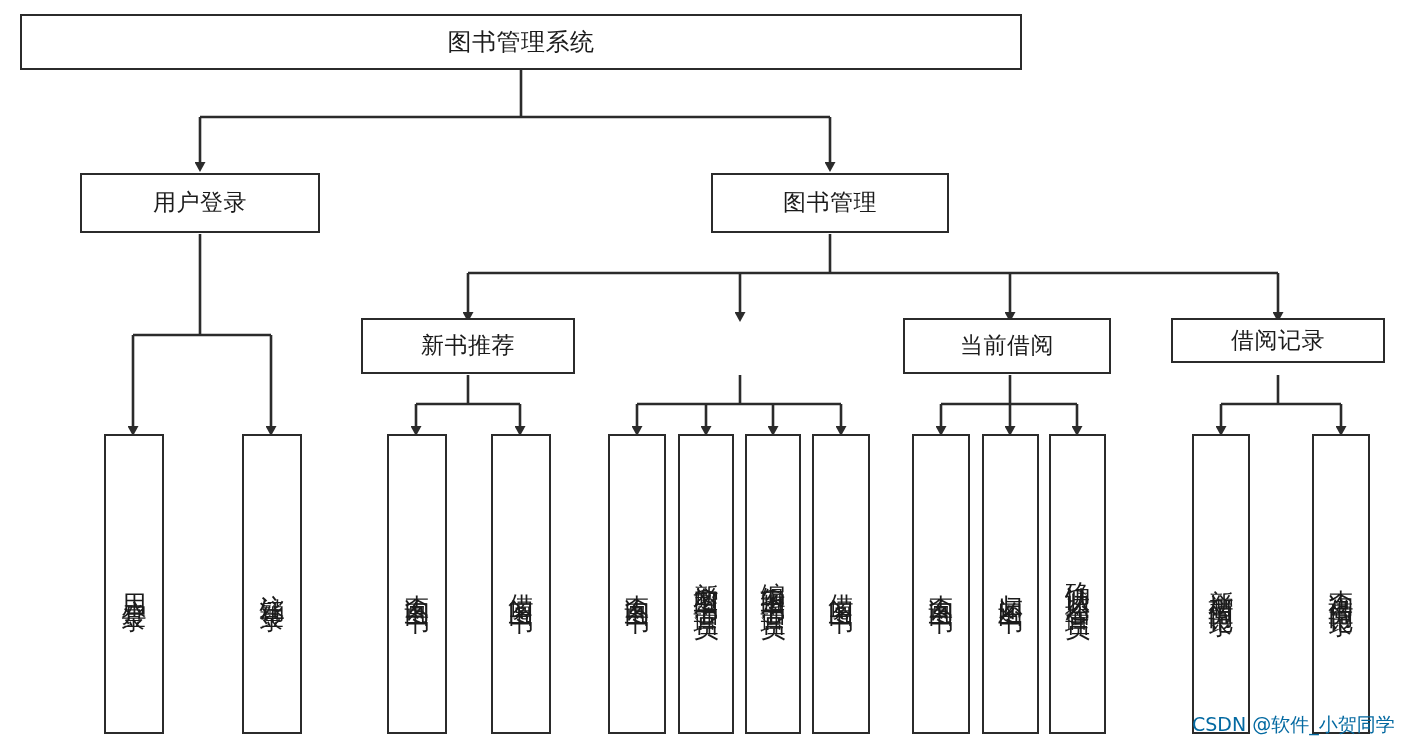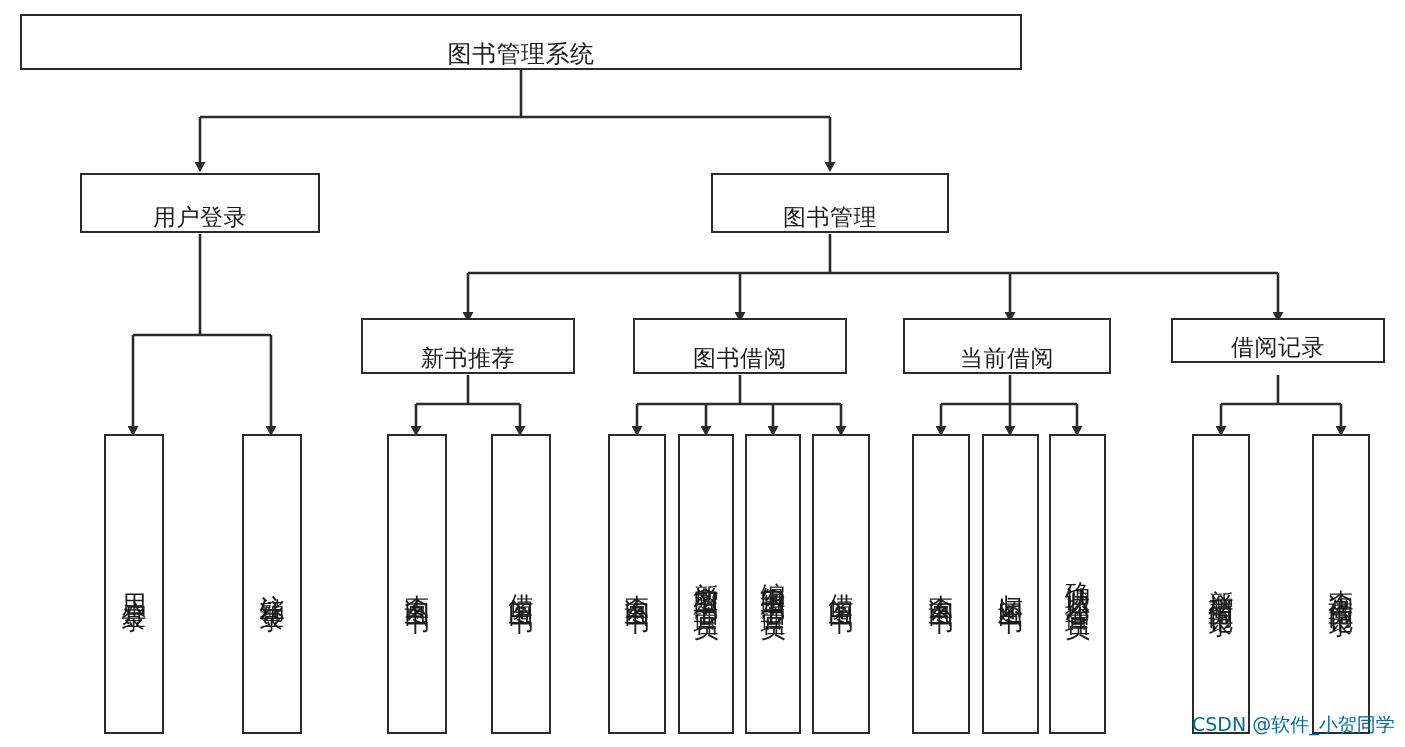--- a/index.html
+++ b/index.html
@@ -25,21 +25,21 @@
     width: 1405px;
     height: 747px;
     pointer-events: none;
   }
   .node {
     position: absolute;
     box-sizing: border-box;
     background: #ffffff;
     border: 2px solid #2b2b2b;
     display: flex;
-    align-items: flex-end;
+    align-items: center;
     justify-content: center;
     text-align: center;
   }
   .node-label {
     color: #1b1b1b;
     line-height: 1.18;
     letter-spacing: 0.5px;
     white-space: pre-line;
   }
   .node.horiz .node-label {
@@ -136,23 +136,20 @@
   </div>
 
   <div class="node horiz" style="left:361px; top:318px; width:214px; height:56px;">
     <span class="node-label">新书推荐</span>
   </div>
 
   <div class="node horiz" style="left:711px; top:173px; width:238px; height:60px;">
     <span class="node-label">图书管理</span>
   </div>
 
-  <div class="node horiz" style="left:633px; top:318px; width:214px; height:56px;">
-    <span class="node-label">图书借阅</span>
-  </div>
 
   <div class="node horiz" style="left:903px; top:318px; width:208px; height:56px;">
     <span class="node-label">当前借阅</span>
   </div>
 
   <div class="node horiz" style="left:1171px; top:318px; width:214px; height:45px;">
     <span class="node-label">借阅记录</span>
   </div>
 
   <div class="node vert" style="left:104px; top:434px; width:60px; height:300px;">

